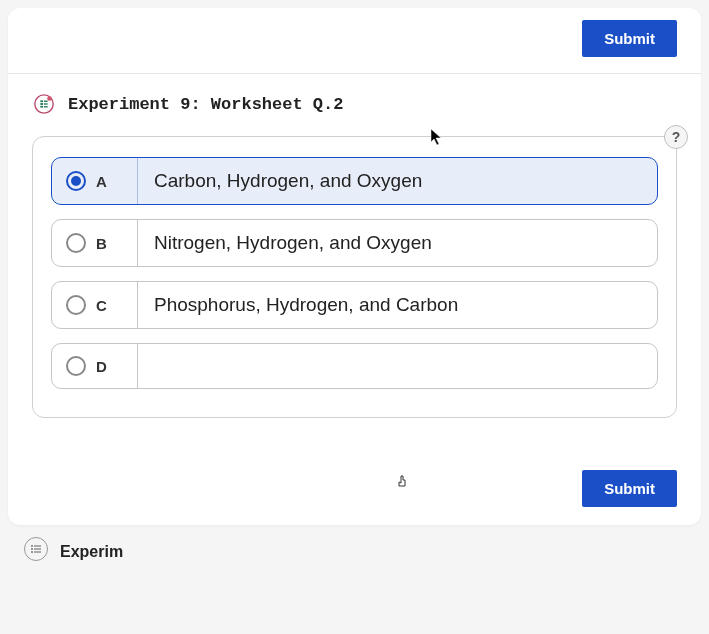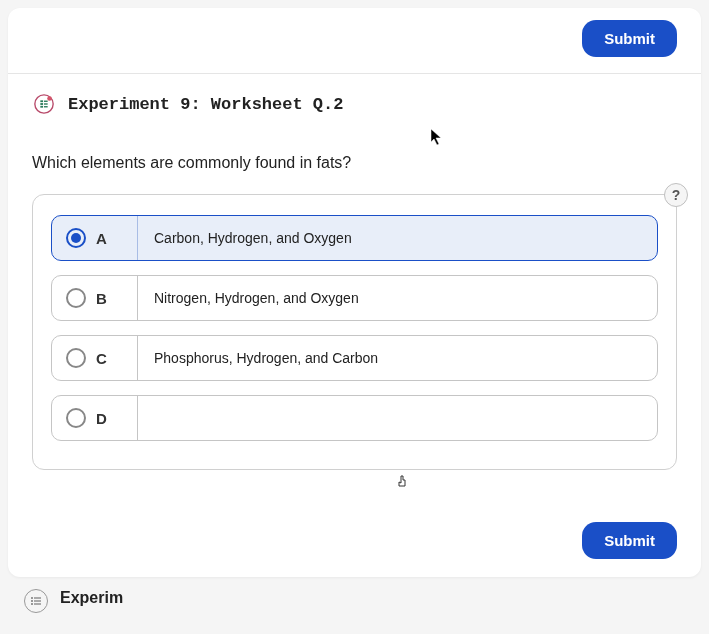--- a/index.html
+++ b/index.html
@@ -21,21 +21,21 @@
     .top-bar {
       display: flex;
       justify-content: flex-end;
       padding: 12px 24px 16px;
       border-bottom: 1px solid #e5e5e5;
     }
     .submit-btn {
       background: #1a4fc7;
       color: #fff;
       border: none;
-      border-radius: 14px;
+      border-radius: 2px;
       padding: 10px 22px;
       font-size: 15px;
       font-weight: 700;
       cursor: pointer;
     }
     .header-row {
       display: flex;
       align-items: center;
       padding: 18px 24px 20px;
       gap: 12px;
@@ -130,33 +130,33 @@
       display: none;
     }
     .option.selected .radio-dot { display: block; }
     .option-letter {
       font-size: 15px;
       font-weight: 700;
       color: #333;
     }
     .option-text {
       padding: 12px 16px;
-      font-size: 14px;
+      font-size: 19px;
       color: #222;
       display: flex;
       align-items: center;
     }
     .bottom-bar {
       display: flex;
       justify-content: flex-end;
       padding: 28px 24px 18px;
     }
     .next-partial {
       display: flex;
-      align-items: flex-start;
+      align-items: flex-end;
       gap: 12px;
       padding: 4px 24px 0;
       margin-top: 4px;
     }
     .next-icon {
       width: 24px;
       height: 24px;
       border: 1.5px solid #999;
       border-radius: 50%;
       display: flex;
@@ -203,21 +203,20 @@
         <line x1="12" y1="9" x2="16" y2="9" stroke="#2a7a5a" stroke-width="1.5"></line>
         <line x1="12" y1="12" x2="16" y2="12" stroke="#2a7a5a" stroke-width="1.5"></line>
         <line x1="12" y1="15" x2="16" y2="15" stroke="#2a7a5a" stroke-width="1.5"></line>
         <circle cx="18" cy="6" r="2.5" fill="#d4556a"></circle>
       </svg>
     </span>
     <div class="header-title">Experiment 9: Worksheet Q.2</div>
   </div>
 
   <div class="question-area">
-    <div class="question-text">Which elements are commonly found in fats?</div>
 
     <div class="options">
       <div class="help-badge">?</div>
 
       <div class="option selected">
         <div class="option-left">
           <span class="radio">
               <span class="radio-dot"></span>
             </span>
           <span class="option-letter">A</span>

